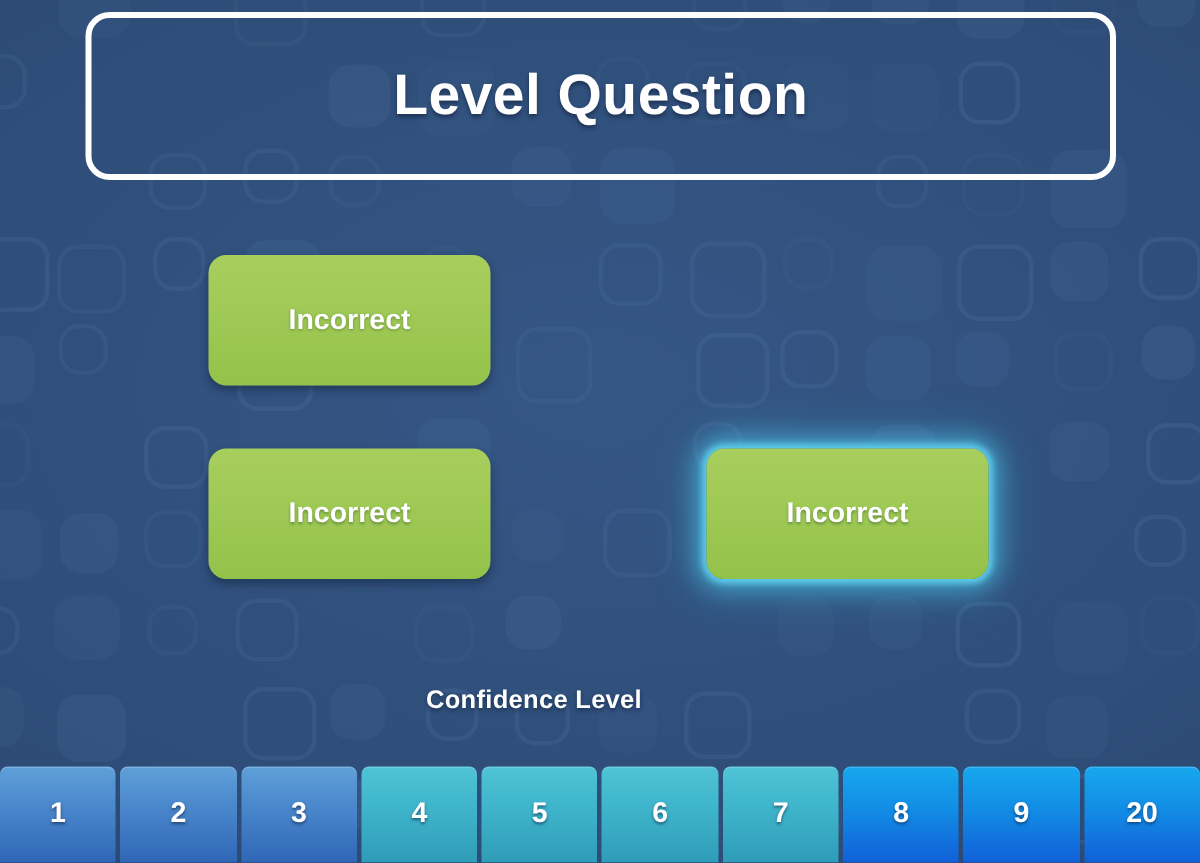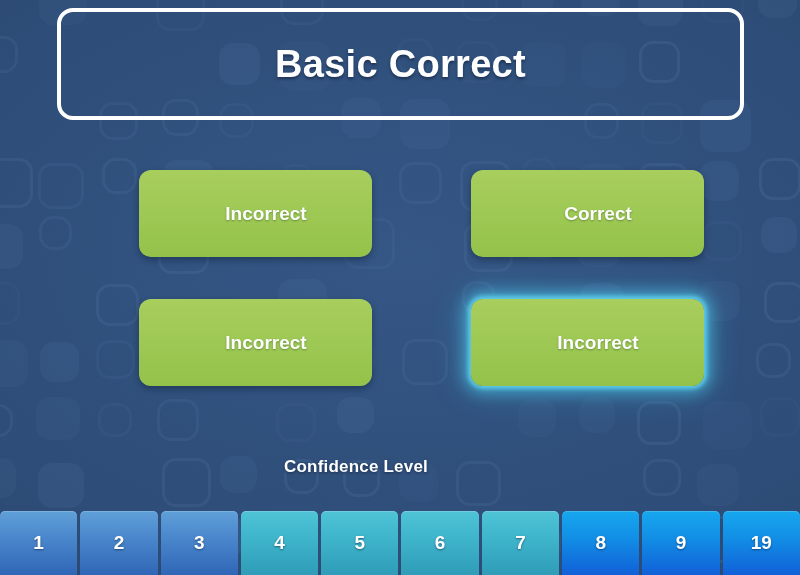--- a/index.html
+++ b/index.html
@@ -70,31 +70,30 @@
   .answers {
     position: absolute;
     left: 0;
     top: 0;
     width: 800px;
     height: 575px;
     pointer-events: none;
   }
   .answer-btn {
     position: absolute;
-    width: 212px;
+    width: 188px;
     height: 87px;
     border-radius: 12px;
     background: linear-gradient(to bottom, #a8ce5d 0%, #9fc955 45%, #93c24a 100%);
     box-shadow: 0 3px 6px rgba(14,28,52,0.45);
     display: flex;
     align-items: center;
     justify-content: center;
     pointer-events: auto;
     cursor: pointer;
-    padding-left: 21px;
   }
   .answer-btn.selected {
     box-shadow:
       0 0 4px 3px rgba(96,205,238,0.95),
       0 0 14px 7px rgba(78,200,232,0.55),
       0 0 26px 12px rgba(70,190,230,0.28),
       0 3px 6px rgba(14,28,52,0.45);
   }
   .answer-label {
     color: #ffffff;
@@ -241,30 +240,27 @@
       <div class="tile" style="left: 642.794px; top: 458.696px; width: 37.7429px; height: 37.7429px; border: 3px solid rgba(150, 190, 235, 0.086); box-sizing: border-box;"></div>
       <div class="tile" style="left: 696.988px; top: 463.553px; width: 42.2953px; height: 42.2953px; background: rgba(140, 182, 230, 0.05);"></div>
       <div class="tile" style="left: -17.5155px; top: 517.408px; width: 36.1977px; height: 36.1977px; background: rgba(140, 182, 230, 0.082);"></div>
       <div class="tile" style="left: 217.196px; top: 519.074px; width: 34.1585px; height: 34.1585px; background: rgba(140, 182, 230, 0.082);"></div>
       <div class="tile" style="left: 520.788px; top: 523.03px; width: 39.9373px; height: 39.9373px; background: rgba(140, 182, 230, 0.06);"></div>
       <div class="tile" style="left: 699.166px; top: 516.295px; width: 46.4631px; height: 46.4631px; border: 3px solid rgba(150, 190, 235, 0.098); box-sizing: border-box;"></div>
     </div>
   <div class="bg-vignette"></div>
 
   <div class="title-box">
-    <div class="title-text">Basic Correct</div>
+    <div class="title-text">Level Question</div>
   </div>
 
   <div class="answers" id="answers-layer">
       <div class="answer-btn pos-a">
         <span class="answer-label">Incorrect</span>
       </div>
-      <div class="answer-btn pos-b">
-        <span class="answer-label">Correct</span>
-      </div>
       <div class="answer-btn pos-c">
         <span class="answer-label">Incorrect</span>
       </div>
       <div class="answer-btn pos-d selected">
         <span class="answer-label">Incorrect</span>
       </div>
     </div>
 
   <div class="confidence-heading">Confidence Level</div>
 
@@ -290,17 +286,17 @@
       <div class="conf-btn conf-tone-teal">
         <span class="conf-num">7</span>
       </div>
       <div class="conf-btn conf-tone-bright">
         <span class="conf-num">8</span>
       </div>
       <div class="conf-btn conf-tone-bright">
         <span class="conf-num">9</span>
       </div>
       <div class="conf-btn conf-tone-bright">
-        <span class="conf-num">19</span>
+        <span class="conf-num">20</span>
       </div>
     </div>
 
 </div>
 
 </body></html>

